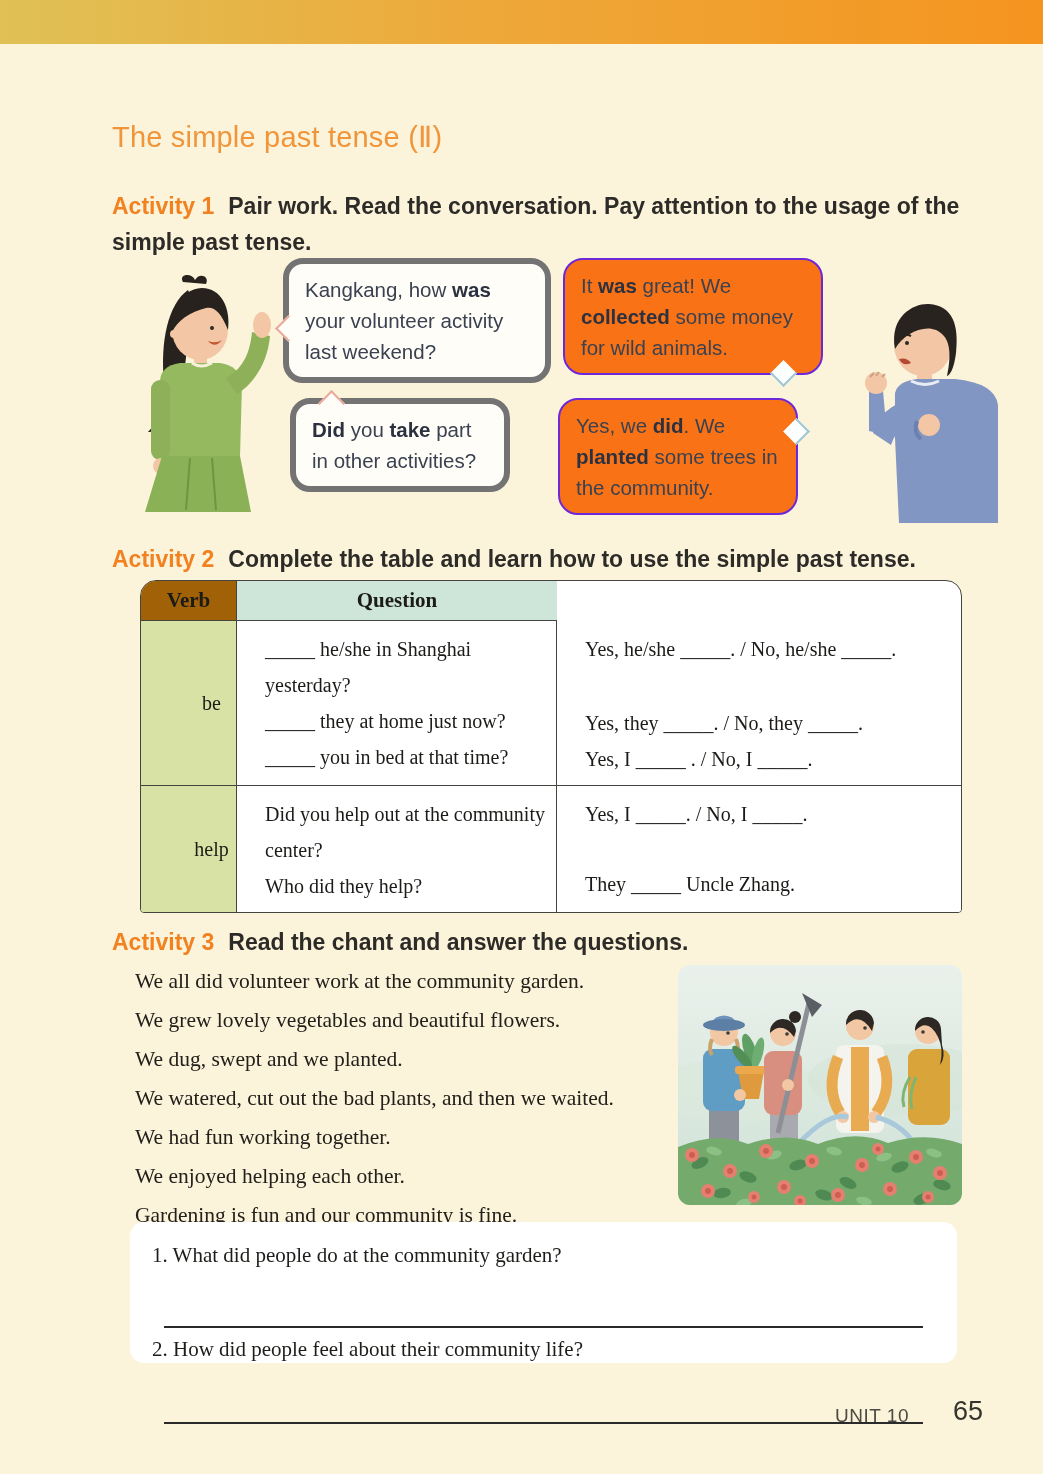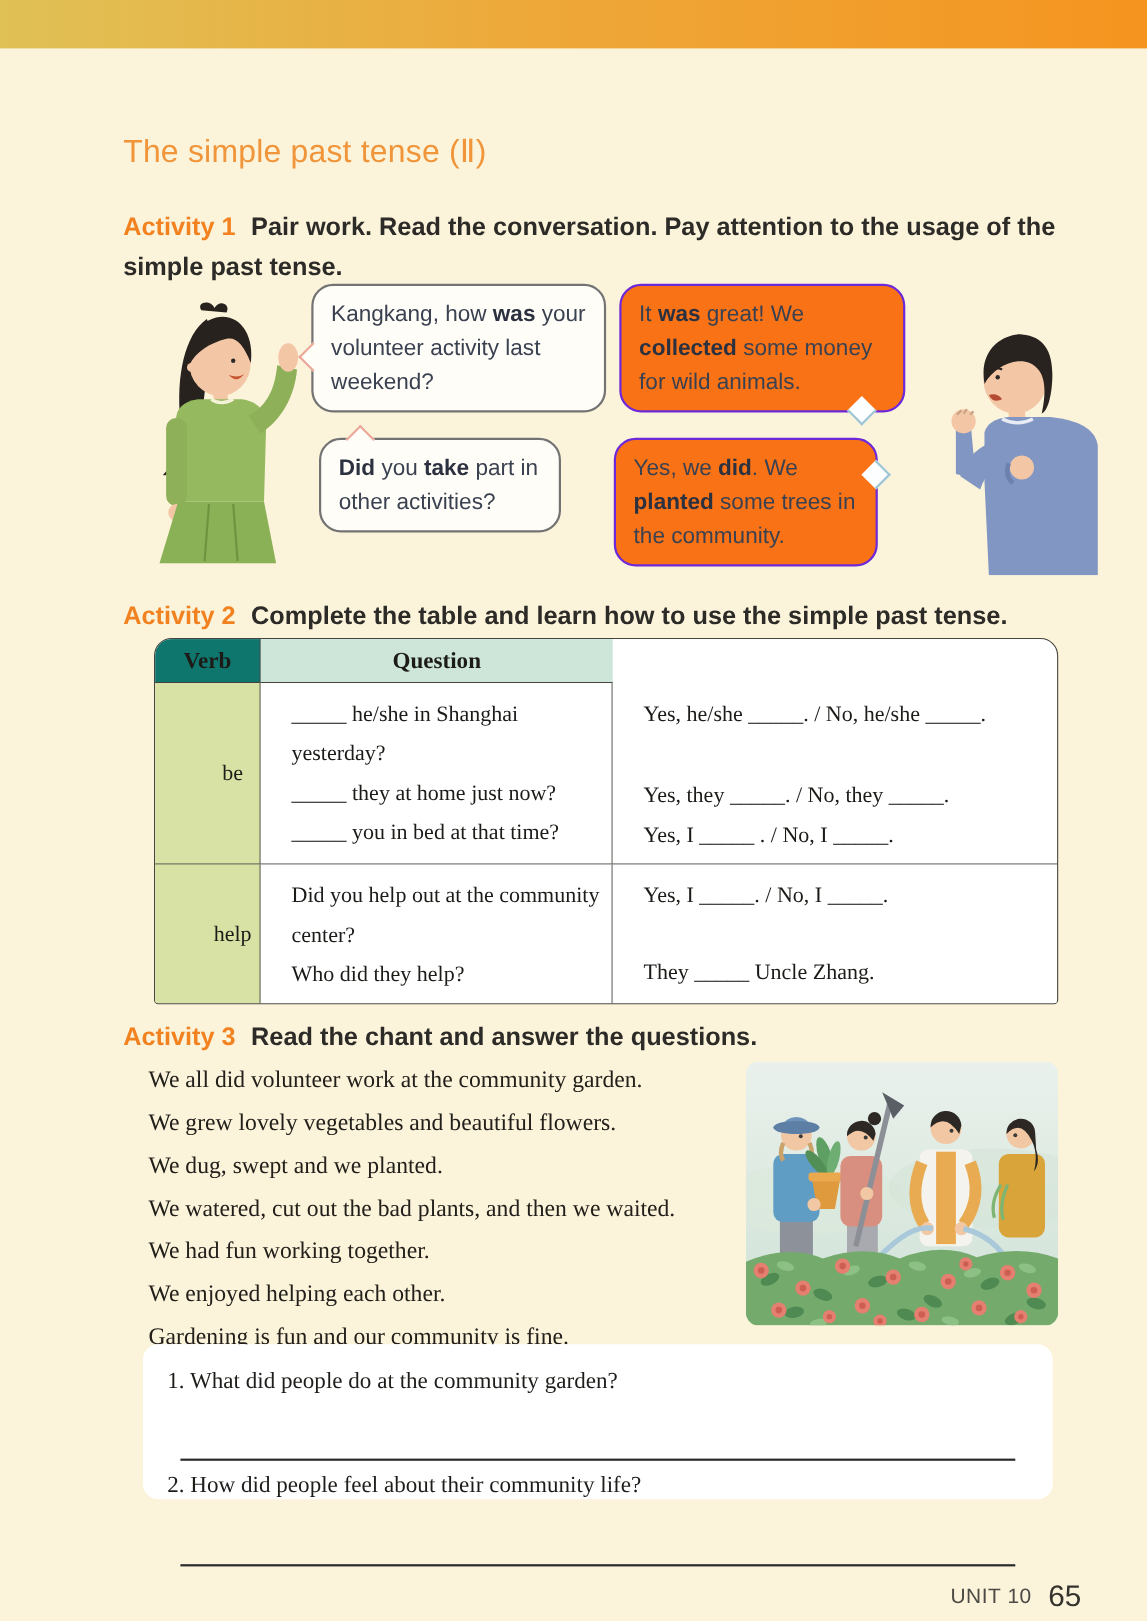--- a/index.html
+++ b/index.html
@@ -24,21 +24,21 @@
   .act3 { top:924px; width:900px; }
 
   
   .conversation { position:absolute; left:0; top:255px; width:1043px; height:272px; }
   .bubble {
     position:absolute; box-sizing:border-box; border-radius:20px;
     padding:10px 16px; font-size:20.5px; line-height:1.52; color:#3a4150;
     font-family:"Liberation Sans", sans-serif;
   }
   .bubble b { color:#2c3140; }
-  .bubble.pink { background:#fffdf8; border:2px solid #737373; }
+  .bubble.pink { background:#fffdf8; border:6px solid #737373; }
   .bubble.blue { background:#f97316; border:2px solid #6d28d9; }
   .tail { position:absolute; width:17px; height:17px; transform:rotate(45deg); }
   .pink .tail { background:#fffdf8; }
   .blue .tail { background:#fdfeff; }
   .b1 { left:283px; top:3px;  width:268px; }
   .b1 .tail { left:-10px; top:55px; border-left:2px solid #eaa898; border-bottom:2px solid #eaa898; }
   .b2 { left:563px; top:3px;  width:260px; }
   .b2 .tail { right:28px; bottom:-10px; border-right:2px solid #9fc6d4; border-bottom:2px solid #9fc6d4; }
   .b3 { left:290px; top:143px; width:220px; }
   .b3 .tail { left:26px; top:-10px; border-left:2px solid #eaa898; border-top:2px solid #eaa898; }
@@ -53,21 +53,21 @@
     border:1.6px solid #45443f; border-radius:16px 16px 4px 4px;
     overflow:hidden; background:#ffffff;
     font-family:"Liberation Serif", serif; font-size:20px; color:#1c1b18;
   }
   .trow { display:grid; grid-template-columns:96px 320px 1fr; }
   .tcell { box-sizing:border-box; border-right:1.4px solid #45443f; border-bottom:1.4px solid #45443f; }
   .trow .tcell:last-child { border-right:none; }
   .trow:last-child .tcell { border-bottom:none; }
   .thead .tcell { height:40px; display:flex; align-items:center; justify-content:center;
     font-weight:bold; font-size:21px; }
-  .th-verb { background:#0f766e; }
+  .th-verb { background:#a16207; }
   .th-q, .th-a { background:#cde6d9; }
   .verb-cell { background:#d8e2a4; display:flex; align-items:center; justify-content:center;padding-left:46px; }
   .qa-cell { padding:10px 10px 8px 28px; background:#ffffff; }
   .qa-cell div { line-height:36px; }
   .gap-top { margin-top:38px; }
   .gap-top-sm { margin-top:34px; }
   .row-be  .qa-cell { min-height:154px; }
   .row-help .qa-cell { min-height:122px; }
 
   
@@ -77,21 +77,21 @@
   .garden-ill { position:absolute; left:678px; top:965px; width:284px; height:240px;
     border-radius:12px; overflow:hidden; }
   .qbox {
     position:absolute; left:130px; top:1222px; width:827px; height:141px;
     background:#ffffff; border-radius:14px; box-sizing:border-box; padding:18px 18px 0 22px;
     font-family:"Liberation Serif", serif; font-size:21px; color:#1f1d1a;
   }
   .qbox .q { line-height:30px; }
   .answer-line { border-bottom:2px solid #2a2a2a; height:30px; margin:0 16px 6px 12px; }
 
-  .footer { position:absolute; right:60px; top:1396px; display:flex; align-items:center; gap:15px;margin-top:40px; }
+  .footer { position:absolute; right:60px; top:1396px; display:flex; align-items:flex-end; gap:44px; }
   .unit-label { font-size:19px; color:#4c4a44; letter-spacing:0.5px; }
   .page-number { font-size:27px; color:#35332e; }
 </style>
 </head>
 <body>
 
 <div class="page">
 
   <div class="topbar"></div>
 

